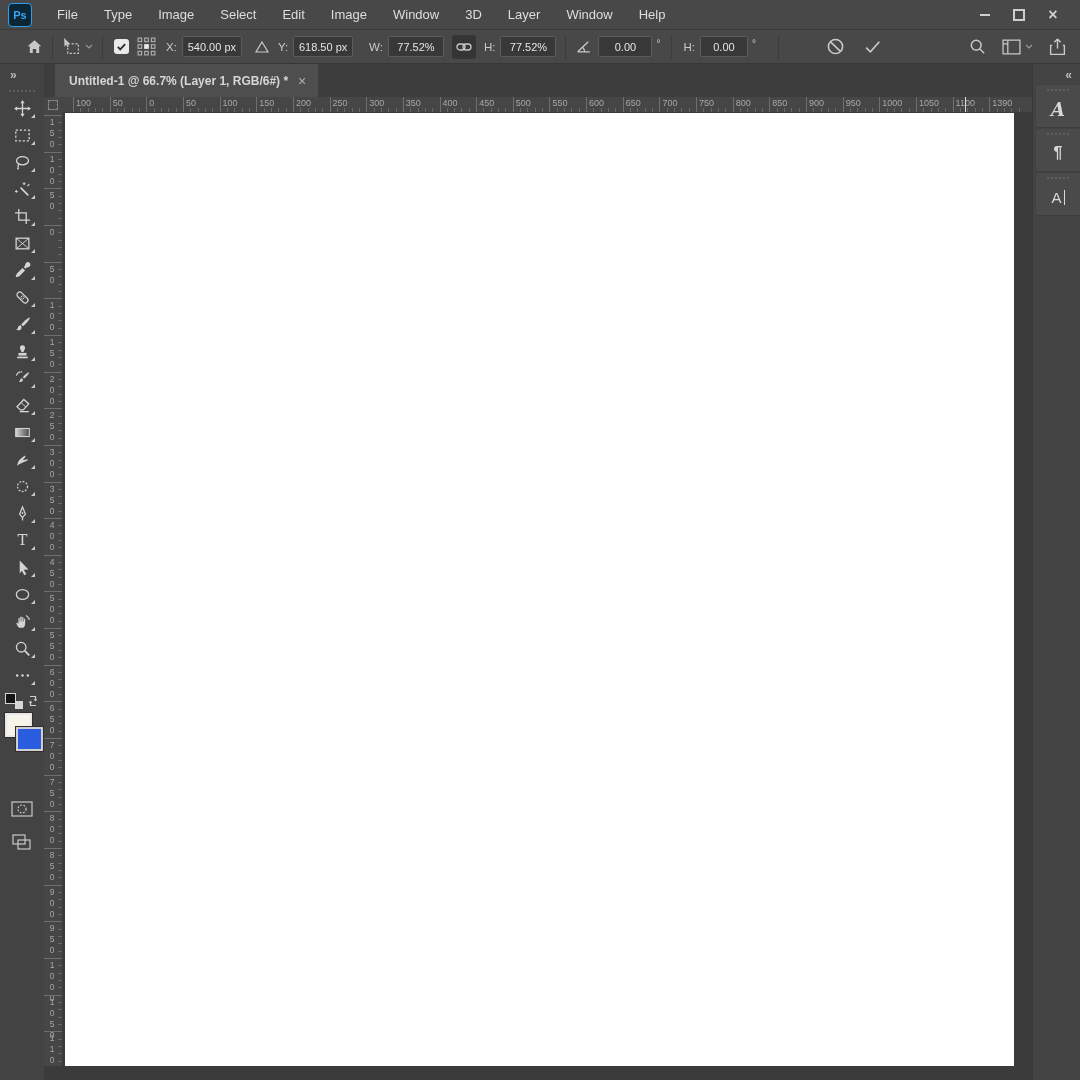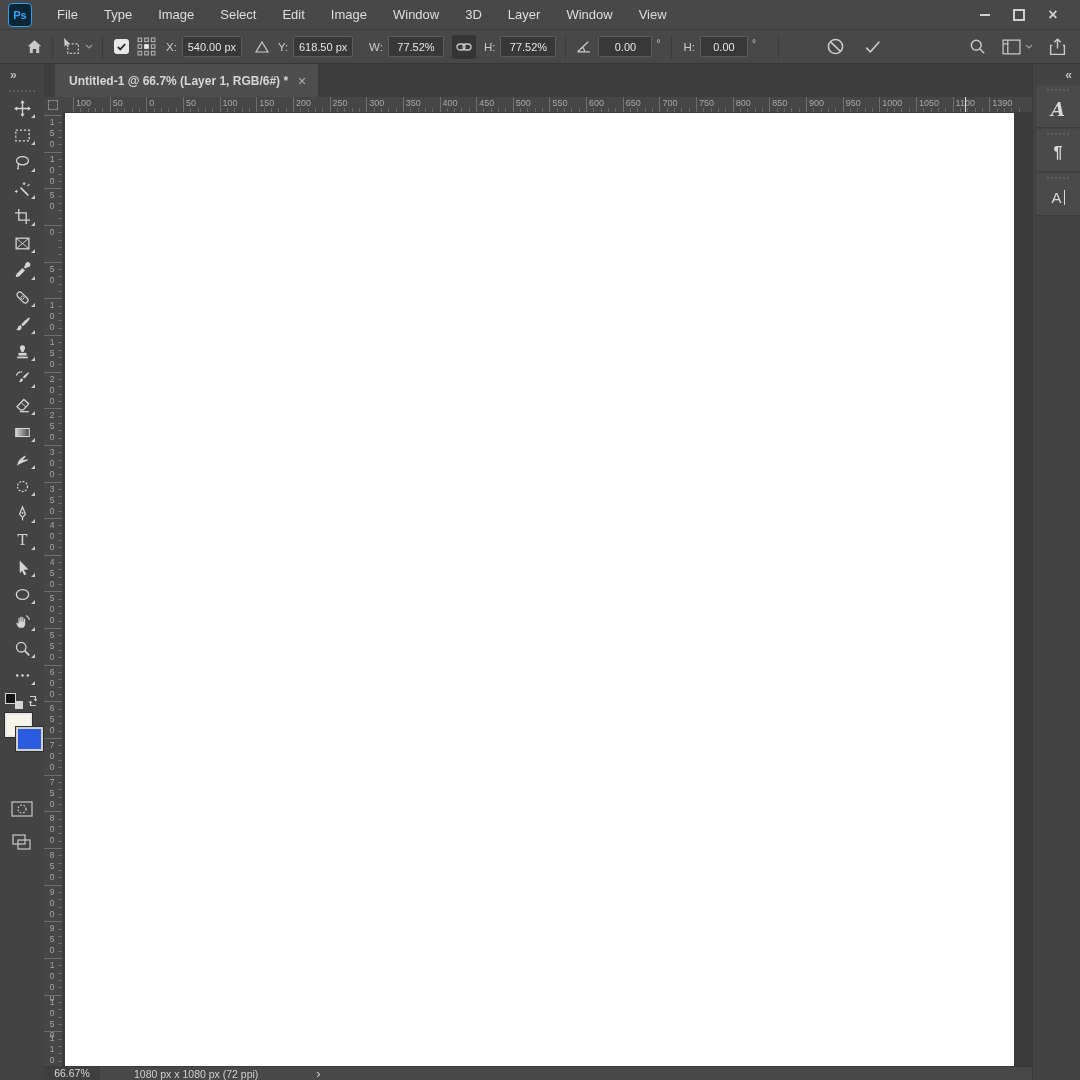--- a/index.html
+++ b/index.html
@@ -107,21 +107,21 @@
         <span class="menu-item">File</span>
         <span class="menu-item">Type</span>
         <span class="menu-item">Image</span>
         <span class="menu-item">Select</span>
         <span class="menu-item">Edit</span>
         <span class="menu-item">Image</span>
         <span class="menu-item">Window</span>
         <span class="menu-item">3D</span>
         <span class="menu-item">Layer</span>
         <span class="menu-item">Window</span>
-        <span class="menu-item">View</span>
+        <span class="menu-item">Help</span>
       </nav>
     <div class="win-controls">
       <div class="win-btn">
           <span class="min-glyph"></span>
         </div>
       <div class="win-btn">
           <span class="max-glyph"></span>
         </div>
       <div class="win-btn">
           <span class="close-glyph">×</span>
@@ -734,25 +734,20 @@
       <span class="v-lab" style="top: 921.25px;">1100</span>
       <div class="v-mtick" style="top: 926.58px;"></div>
       <div class="v-mtick" style="top: 933.91px;"></div>
       <div class="v-mtick" style="top: 941.24px;"></div>
       <div class="v-mtick" style="top: 948.57px;"></div>
     </div>
   <div class="canvas-bg">
     <div class="canvas"></div>
   </div>
 
-  <div class="status-bar">
-    <span class="zoom-box">66.67%</span>
-    <span class="doc-info">1080 px x 1080 px (72 ppi)</span>
-    <span class="status-chevron">›</span>
-  </div>
 
   <aside class="right-dock">
     <div class="dock-collapse">«</div>
     <div>
         <div class="panel-cell">
           <div class="panel-grip"></div>
           <div class="panel-icon g-character">A</div>
         </div>
         <div class="panel-cell">
           <div class="panel-grip"></div>

